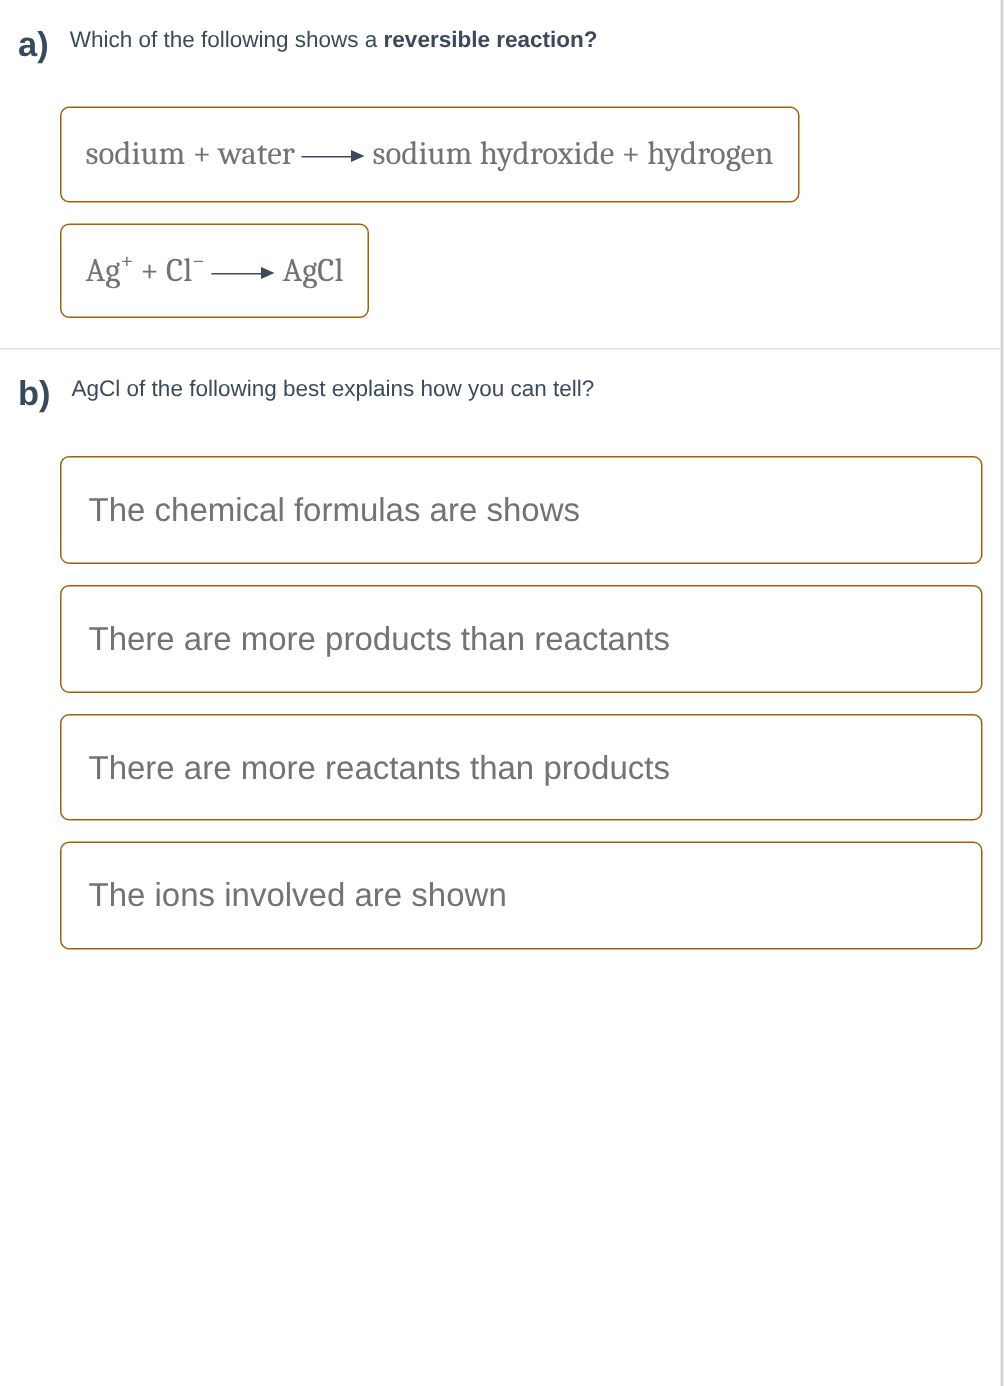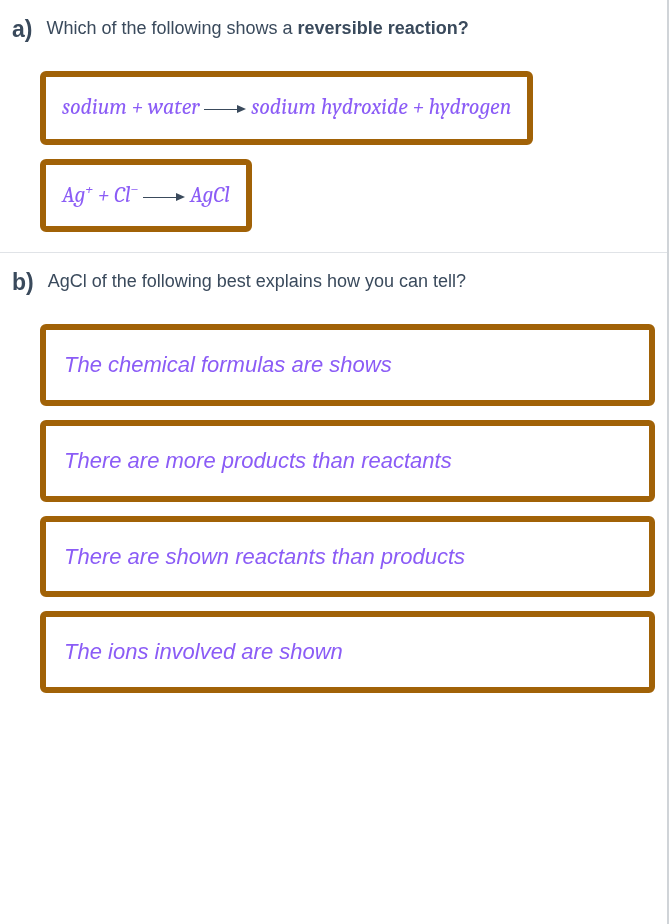--- a/index.html
+++ b/index.html
@@ -28,49 +28,48 @@
       margin-bottom: 28px;
     }
     .question-label {
       font-weight: 700;
       font-size: 23px;
       color: #3a4a5c;
       margin-right: 14px;
       flex: 0 0 auto;
     }
     .question-text {
-      font-size: 18px;
+      font-size: 15px;
       color: #3a4a5c;
       line-height: 1.4;
       flex: 1;
     }
     .question-text .bold {
       font-weight: 700;
     }
     .options {
       display: flex;
       flex-direction: column;
       gap: 14px;
       padding-left: 28px;
     }
     .options.qa .option-card {
       font-family: 'Cambria', 'Georgia', serif;
     }
     .option-card {
-      border: 6px solid #a16207;
+      border: 1px solid #a16207;
       border-radius: 6px;
       padding: 16px 16px;
       font-size: 22px;
-      color: #8b5cf6;
+      color: #737373;
       cursor: pointer;
       display: inline-block;
       width: fit-content;
       max-width: 620px;
       line-height: 1.35;
-      font-style: italic;
     }
     .options.qb .option-card {
       display: block;
       width: auto;
       max-width: none;
       font-size: 22px;
       padding: 20px 18px;
     }
     .long-arrow {
       position: relative;
@@ -173,16 +172,16 @@
 </div>
 
 <div class="question-block qb">
   <div class="question-row">
     <div class="question-label">b)</div>
     <div class="question-text">AgCl of the following best explains how you can tell?</div>
   </div>
   <div class="options qb">
     <div class="option-card">The chemical formulas are shows</div>
     <div class="option-card">There are more products than reactants</div>
-    <div class="option-card">There are shown reactants than products</div>
+    <div class="option-card">There are more reactants than products</div>
     <div class="option-card">The ions involved are shown</div>
   </div>
 </div>
 
 </body></html>

